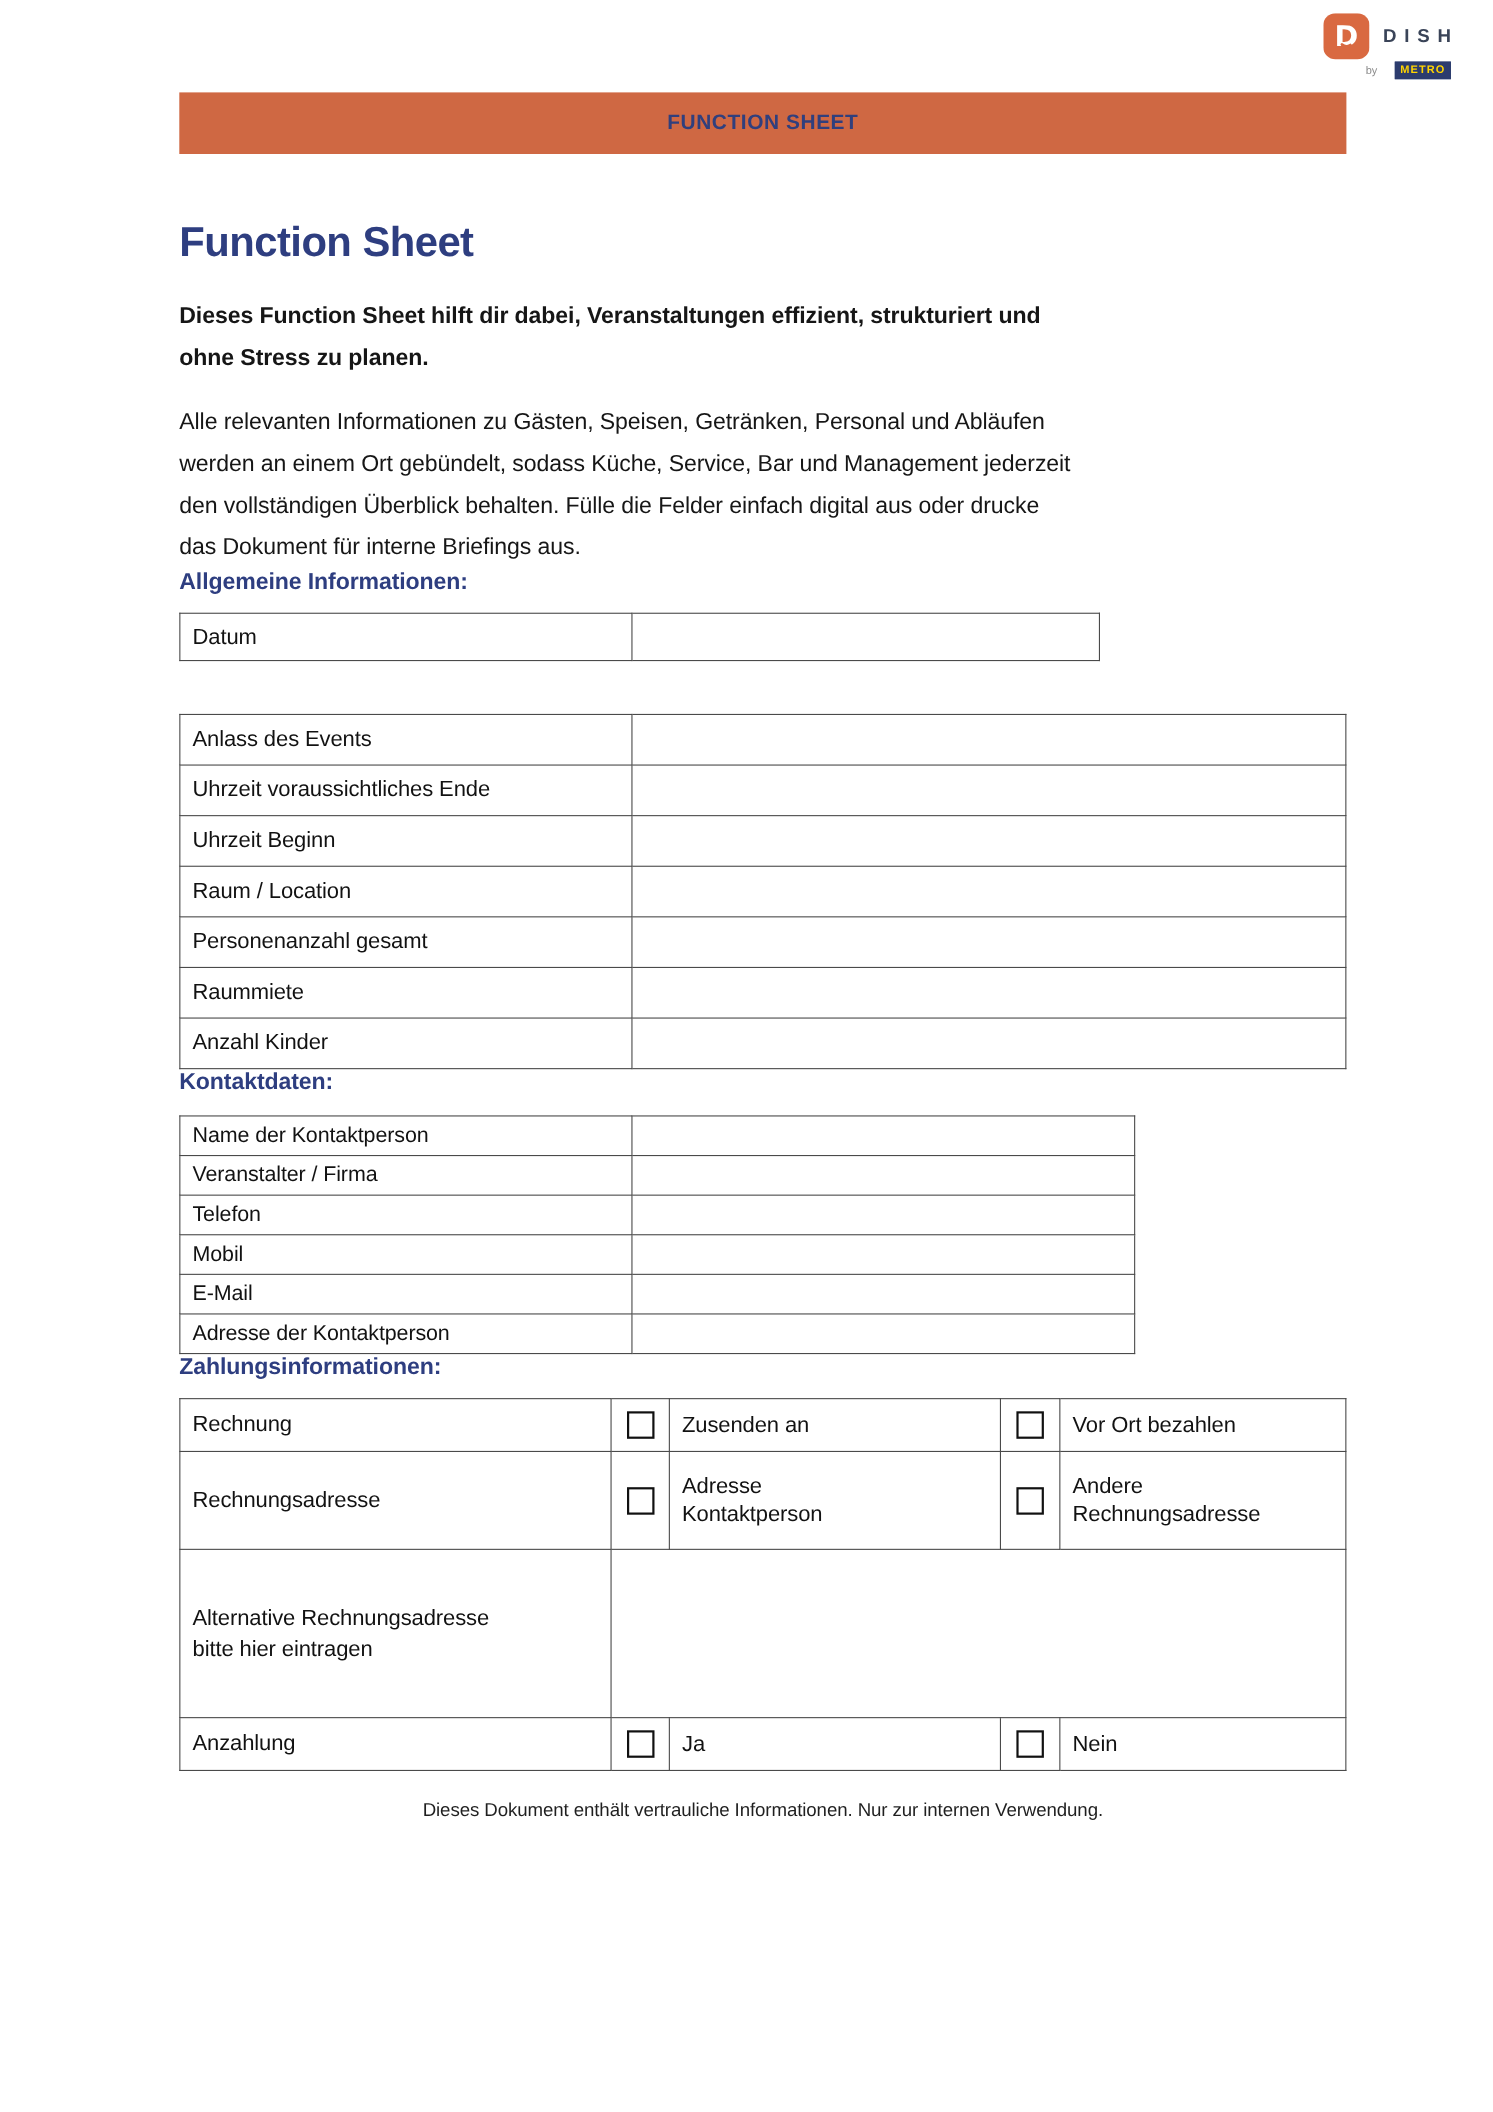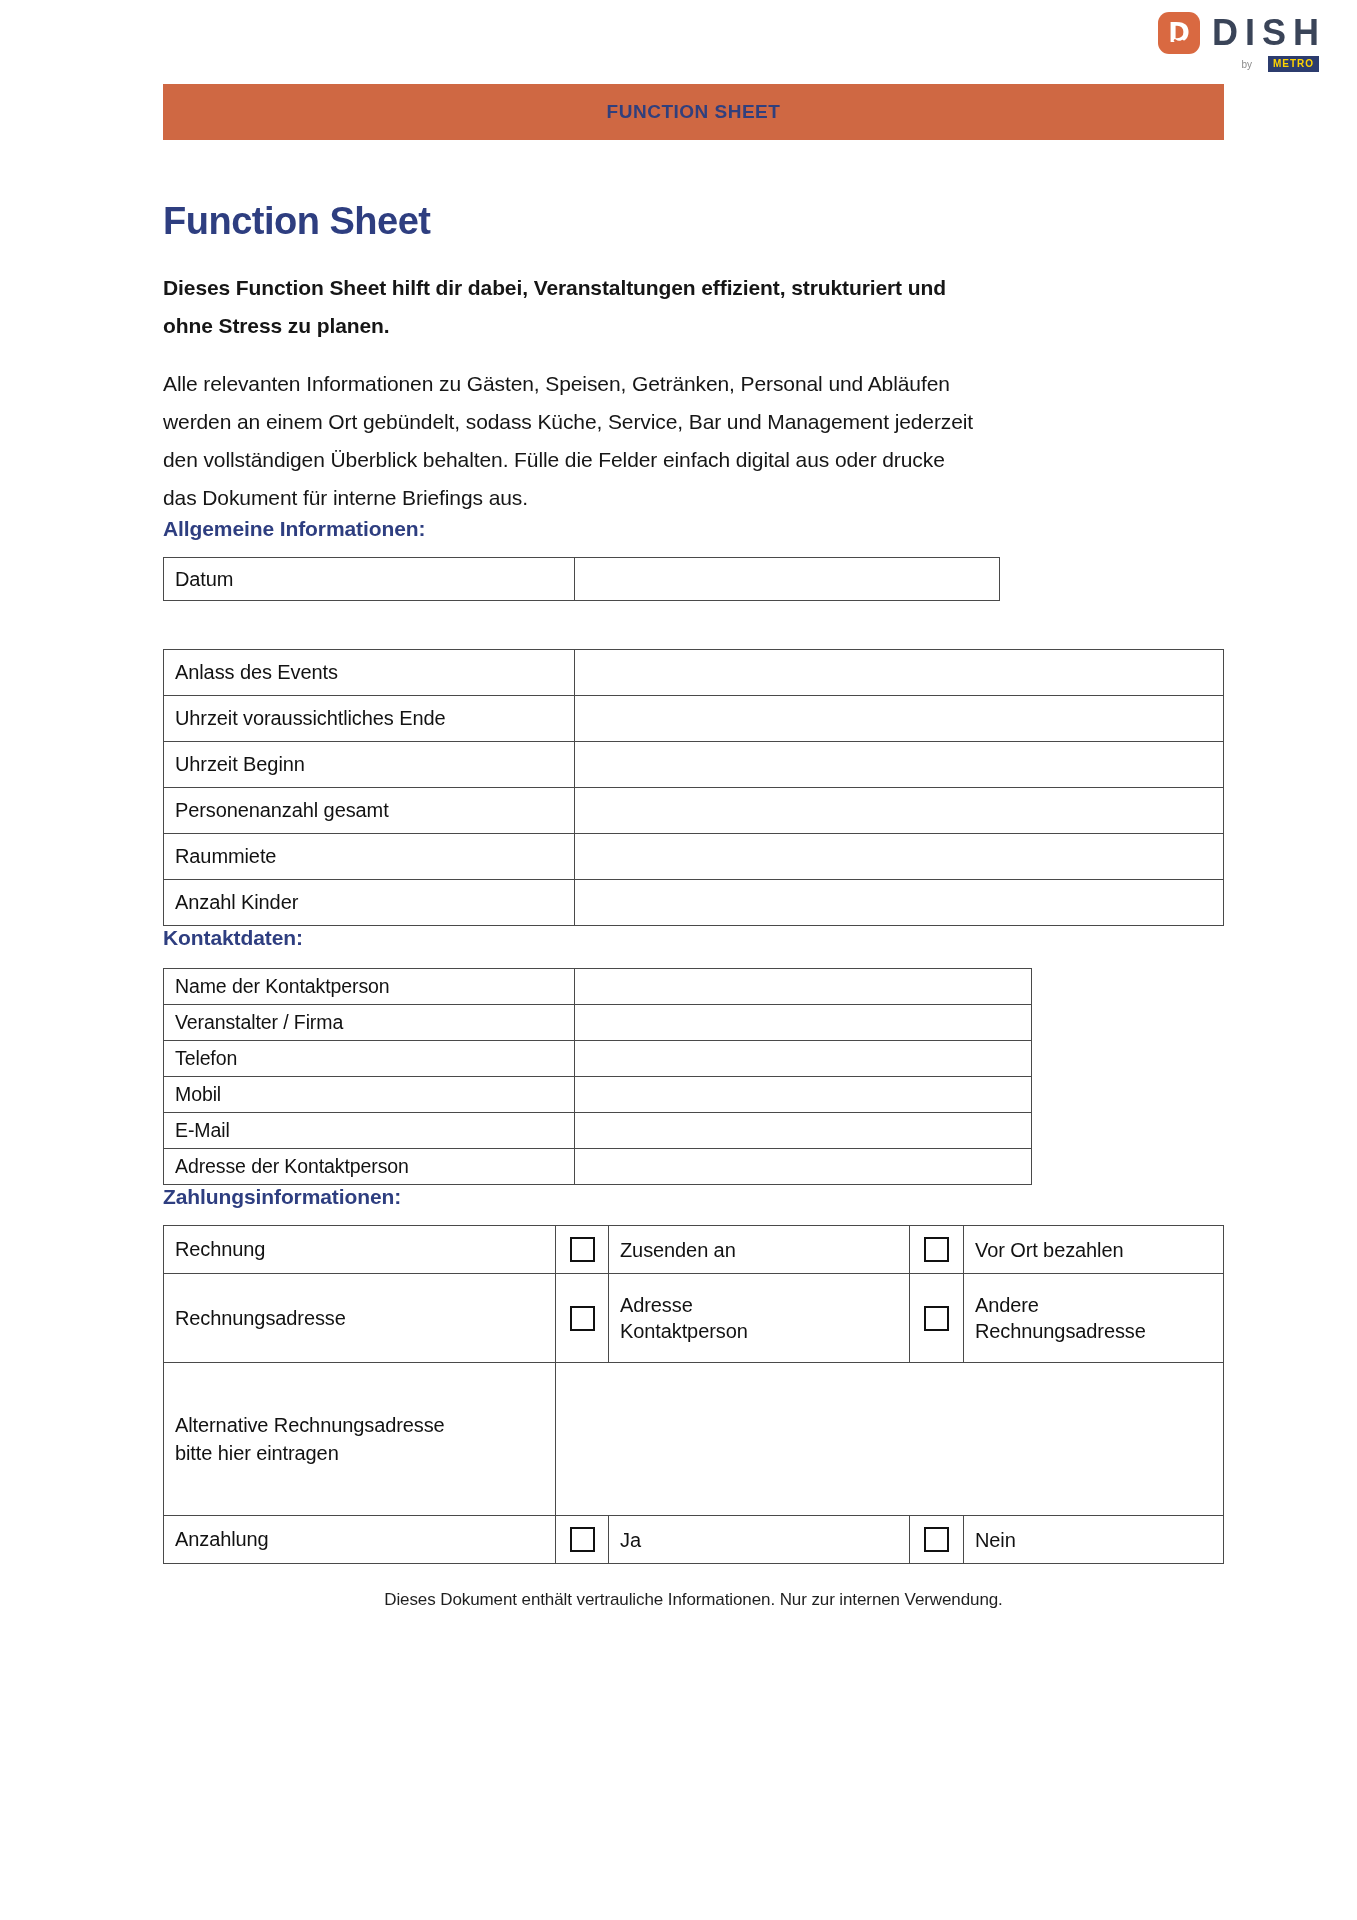--- a/index.html
+++ b/index.html
@@ -19,21 +19,21 @@
     position: absolute;
     top: 12px;
     right: 38px;
     display: flex;
     flex-direction: column;
     align-items: flex-end;
   }
   .logo-row { display: flex; align-items: center; gap: 12px; }
   .logo-mark { width: 42px; height: 42px; display: block; }
   .logo-word {
-    font-size: 36px;
+    font-size: 17px;
     font-weight: 700;
     letter-spacing: 7px;
     color: #3a4458;
     margin-right: -7px;
   }
   .logo-sub { display: flex; align-items: center; gap: 16px; margin-top: 2px; }
   .logo-by { font-size: 10px; color: #8b8b8b; }
   .metro-badge {
     background: #2c3c6e;
     color: #ffd400;
@@ -205,20 +205,24 @@
       </tr>
       <tr>
         <td>Uhrzeit voraussichtliches Ende</td>
         <td></td>
       </tr>
       <tr>
         <td>Uhrzeit Beginn</td>
         <td></td>
       </tr>
       <tr>
+        <td>Raum / Location</td>
+        <td></td>
+      </tr>
+      <tr>
         <td>Personenanzahl gesamt</td>
         <td></td>
       </tr>
       <tr>
         <td>Raummiete</td>
         <td></td>
       </tr>
       <tr>
         <td>Anzahl Kinder</td>
         <td></td>

